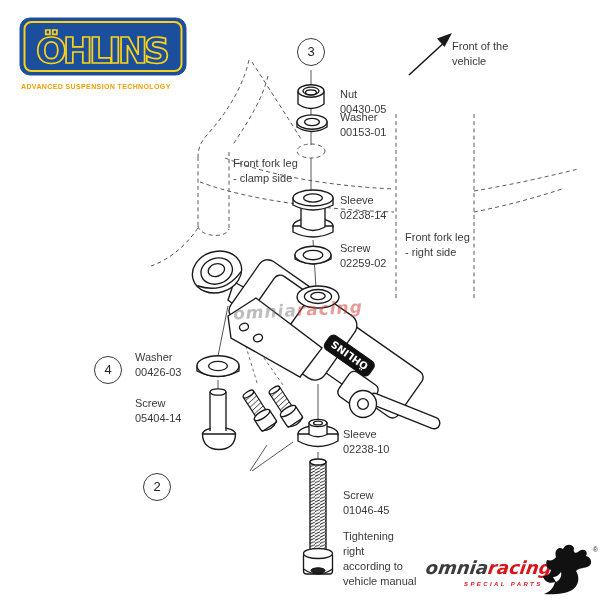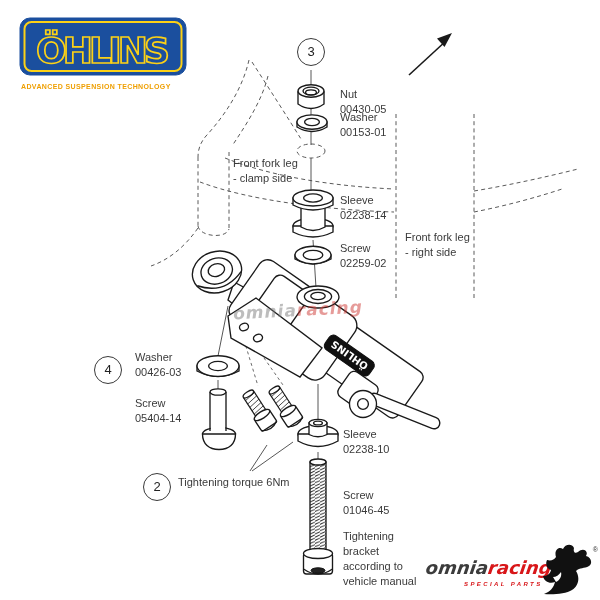--- a/index.html
+++ b/index.html
@@ -202,20 +202,24 @@
     <rect x="24.5" y="22" width="157" height="49" rx="7" fill="none" stroke="#fcd116" stroke-width="2"></rect>
     <text x="103" y="63" text-anchor="middle" textLength="134" font-family="DejaVu Sans, sans-serif" font-size="36" font-weight="bold" fill="#1b4f9e" stroke="#fcd116" stroke-width="1.7">ÖHLINS</text>
   </svg>
   <div class="logo-reg">®</div>
   <div class="logo-tagline">ADVANCED SUSPENSION TECHNOLOGY</div>
 
   <div class="callout" style="left:297px;top:38px">3</div>
   <div class="callout" style="left:94px;top:356px">4</div>
   <div class="callout" style="left:143px;top:473px">2</div>
 
+  <div class="lbl" style="left:452px;top:39px">
+    <div>Front of the</div>
+    <div>vehicle</div>
+  </div>
 
   <div class="lbl" style="left:340px;top:87px">
     <div>Nut</div>
     <div>00430-05</div>
   </div>
 
   <div class="lbl" style="left:340px;top:110px">
     <div>Washer</div>
     <div>00153-01</div>
   </div>
@@ -244,37 +248,34 @@
   <div class="lbl" style="left:135px;top:350px">
     <div>Washer</div>
     <div>00426-03</div>
   </div>
 
   <div class="lbl" style="left:135px;top:396px">
     <div>Screw</div>
     <div>05404-14</div>
   </div>
 
-  <div class="lbl" style="left:178px;top:475px">
-    <div>Tightening torque 6Nm</div>
-  </div>
 
   <div class="lbl" style="left:343px;top:427px">
     <div>Sleeve</div>
     <div>02238-10</div>
   </div>
 
   <div class="lbl" style="left:343px;top:488px">
     <div>Screw</div>
     <div>01046-45</div>
   </div>
 
   <div class="lbl" style="left:343px;top:529px">
     <div>Tightening</div>
-    <div>bracket</div>
+    <div>right</div>
     <div>according to</div>
     <div>vehicle manual</div>
   </div>
 
   <div class="wm"><span class="p1">omnia</span><span class="p2">racing</span></div>
 
   <div class="footer">
     <div class="txt"><span class="p1">omnia</span><span class="p2">racing</span></div>
     <div class="sub">SPECIAL PARTS</div>
     <svg class="horse" width="58" height="52" viewBox="0 0 58 52">

